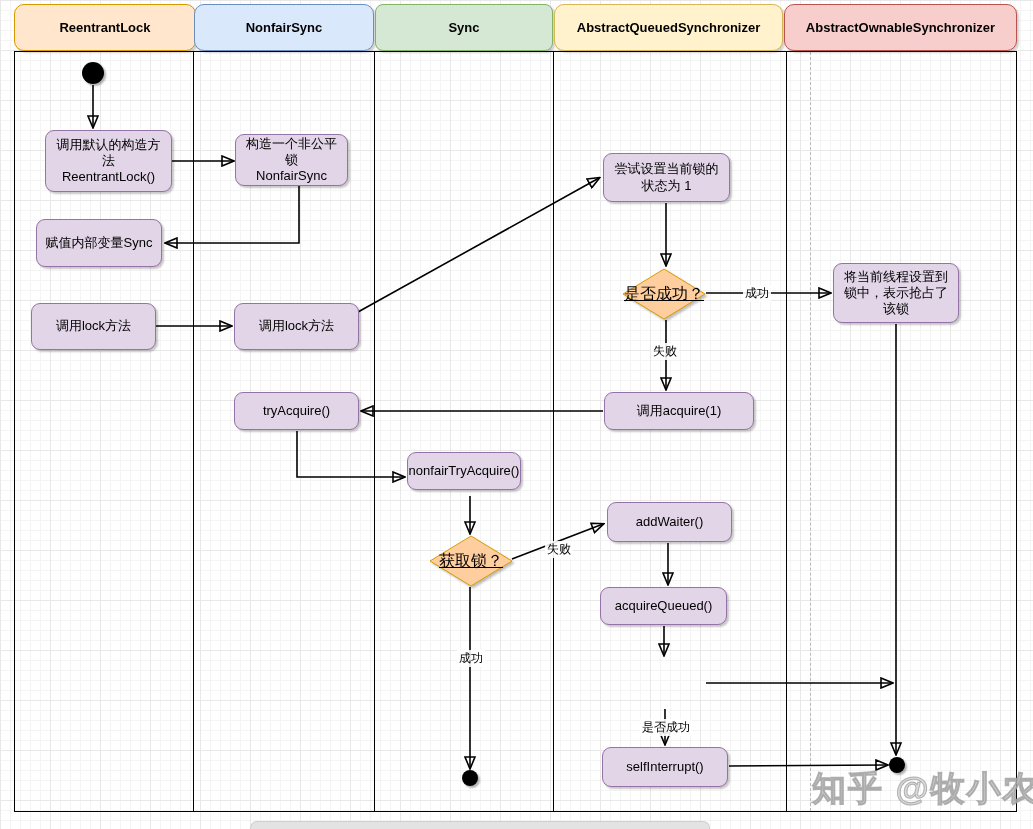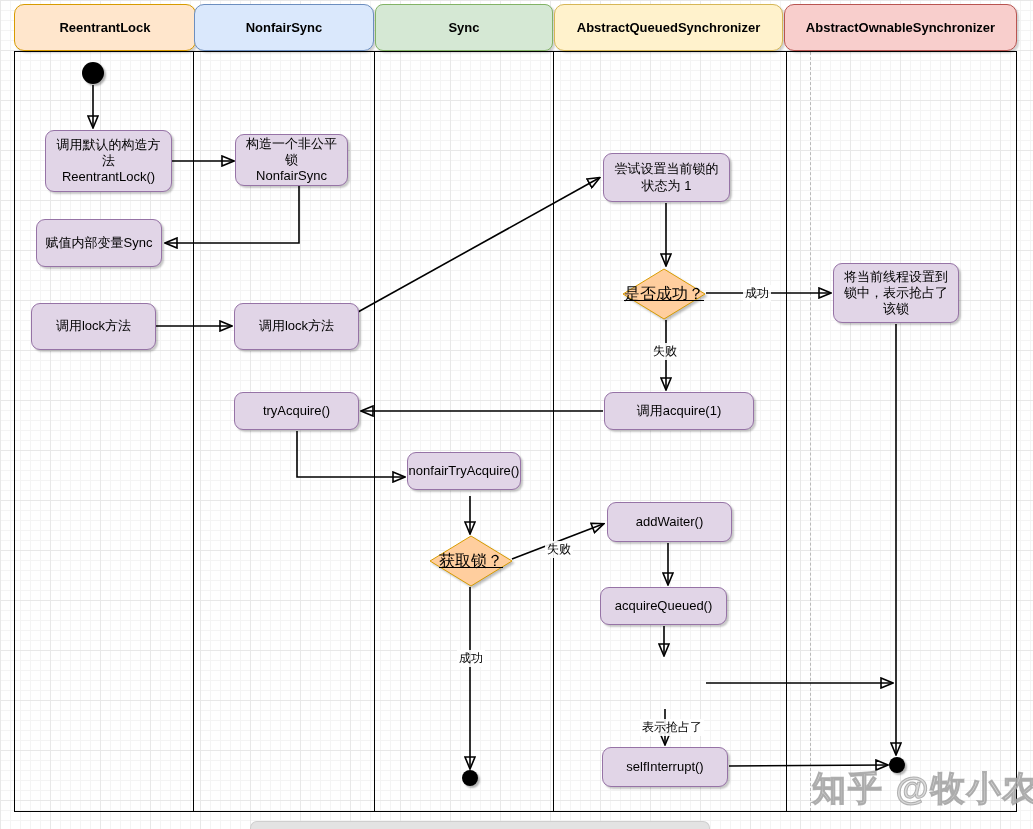--- a/index.html
+++ b/index.html
@@ -148,19 +148,19 @@
     <svg width="84" height="52">
         <polygon points="42,1 83,26 42,51 1,26"></polygon>
       </svg>
     <div class="dlabel">获取锁？</div>
   </div>
 
   <div class="edge-label" style="left:743px;top:285px">成功</div>
   <div class="edge-label" style="left:651px;top:343px">失败</div>
   <div class="edge-label" style="left:545px;top:541px">失败</div>
   <div class="edge-label" style="left:457px;top:650px">成功</div>
-  <div class="edge-label" style="left:640px;top:719px">表示抢占了</div>
+  <div class="edge-label" style="left:640px;top:719px">是否成功</div>
 
   <div class="watermark">知乎 @牧小农</div>
 
   <div class="bottom-bar"></div>
 
 </div>
 
 </body></html>

